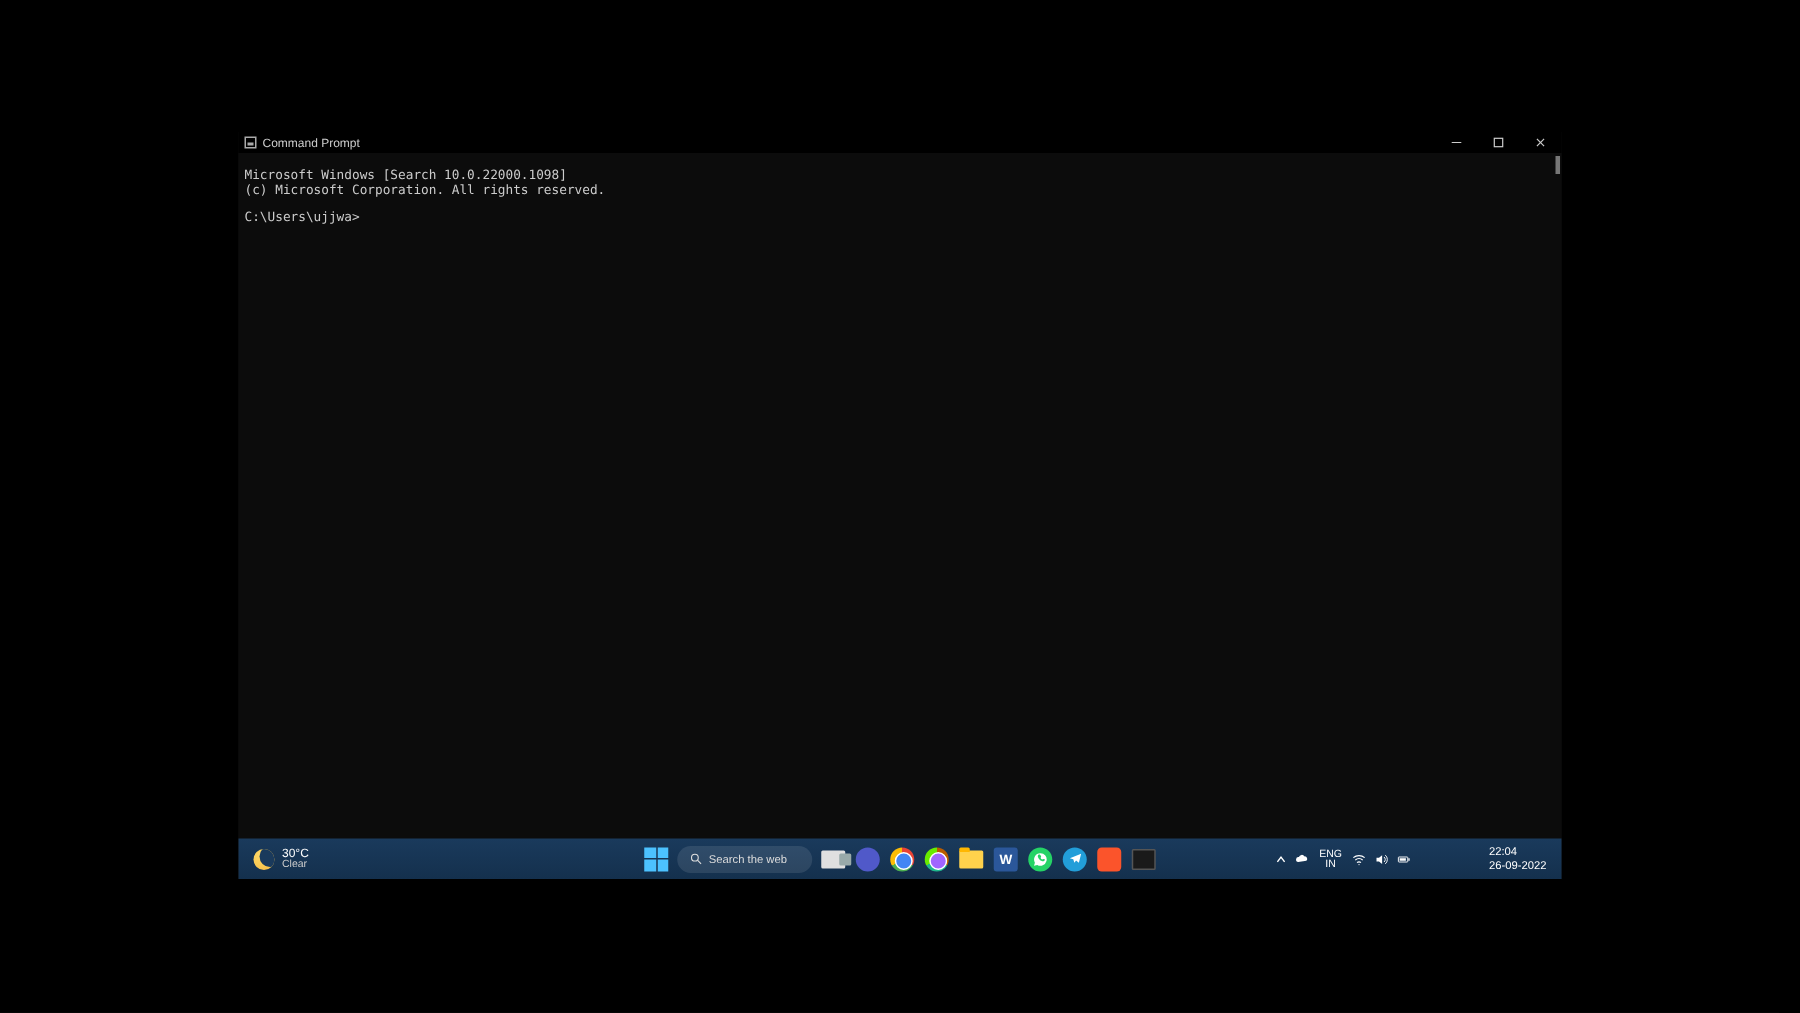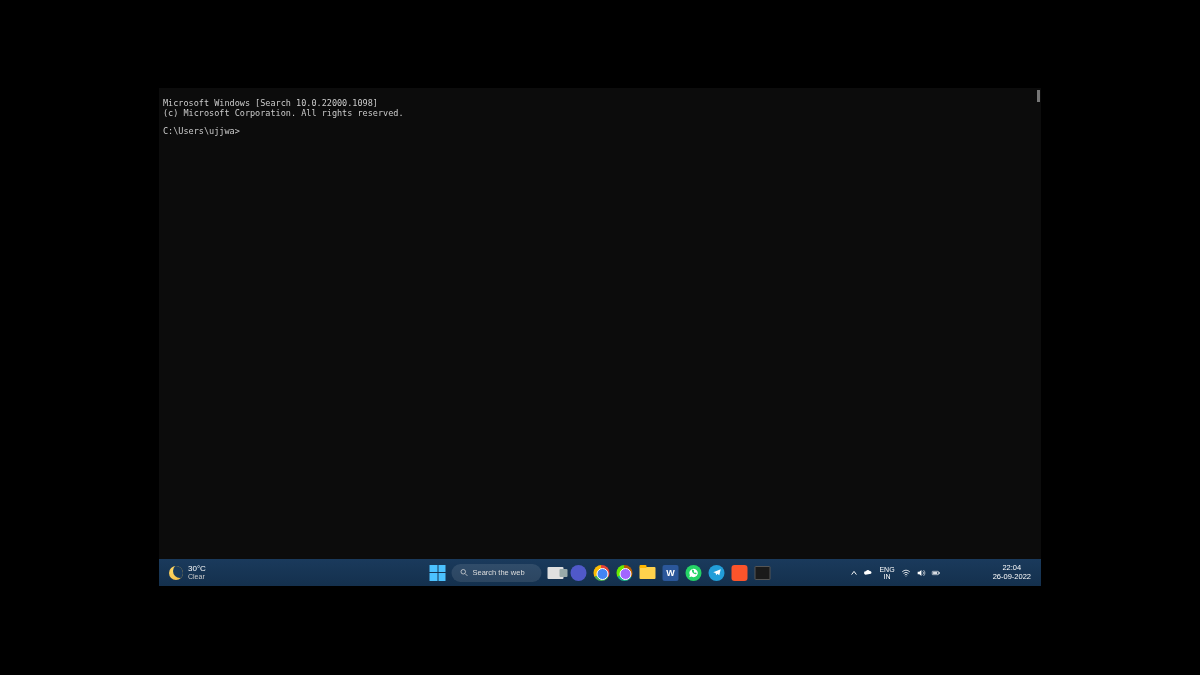--- a/index.html
+++ b/index.html
@@ -218,36 +218,58 @@
   }
   .taskbar-right {
     margin-left: auto;
     display: flex;
     align-items: center;
     gap: 6px;
     padding-right: 10px;
   }
   .tray-group { display:flex; align-items:center; gap:5px; }
   .lang { display:flex; flex-direction:column; line-height:1; text-align:center; font-size:7px; }
-  .datetime { display:flex; flex-direction:column; line-height:1.1; text-align:center; font-size:7.5px;margin-left:46px; }
+  .datetime { display:flex; flex-direction:column; line-height:1.1; text-align:left; font-size:7.5px;margin-left:46px; }
   .scroll-thumb{
     position:absolute;
     right:1px;
     top:2px;
     width:3px;
     height:12px;
     background:#777;
   }
   .chevron-up{width:8px;height:8px;}
   .sys-icon{width:10px;height:10px;fill:#fff;}
 </style>
 </head>
 <body>
 
 <div class="window">
+  <div class="titlebar">
+    <div class="titlebar-icon"></div>
+    <span>Command Prompt</span>
+    <div class="window-controls">
+      <div class="win-btn">
+        <svg viewBox="0 0 10 10" width="8" height="8">
+            <line x1="1" y1="5" x2="9" y2="5" stroke="#ccc" stroke-width="1"></line>
+          </svg>
+      </div>
+      <div class="win-btn">
+        <svg viewBox="0 0 10 10" width="8" height="8">
+            <rect x="1.5" y="1.5" width="7" height="7" stroke="#ccc" fill="none" stroke-width="1"></rect>
+          </svg>
+      </div>
+      <div class="win-btn">
+        <svg viewBox="0 0 10 10" width="8" height="8">
+            <line x1="2" y1="2" x2="8" y2="8" stroke="#ccc" stroke-width="1"></line>
+            <line x1="8" y1="2" x2="2" y2="8" stroke="#ccc" stroke-width="1"></line>
+          </svg>
+      </div>
+    </div>
+  </div>
   <div class="terminal-body">
 <span>Microsoft Windows [Search 10.0.22000.1098]</span>
 <span>(c) Microsoft Corporation. All rights reserved.</span>
 
 <span>C:\Users\ujjwa&gt;</span>
     <div class="scroll-thumb"></div>
   </div>
 </div>
 
 <div class="taskbar">

